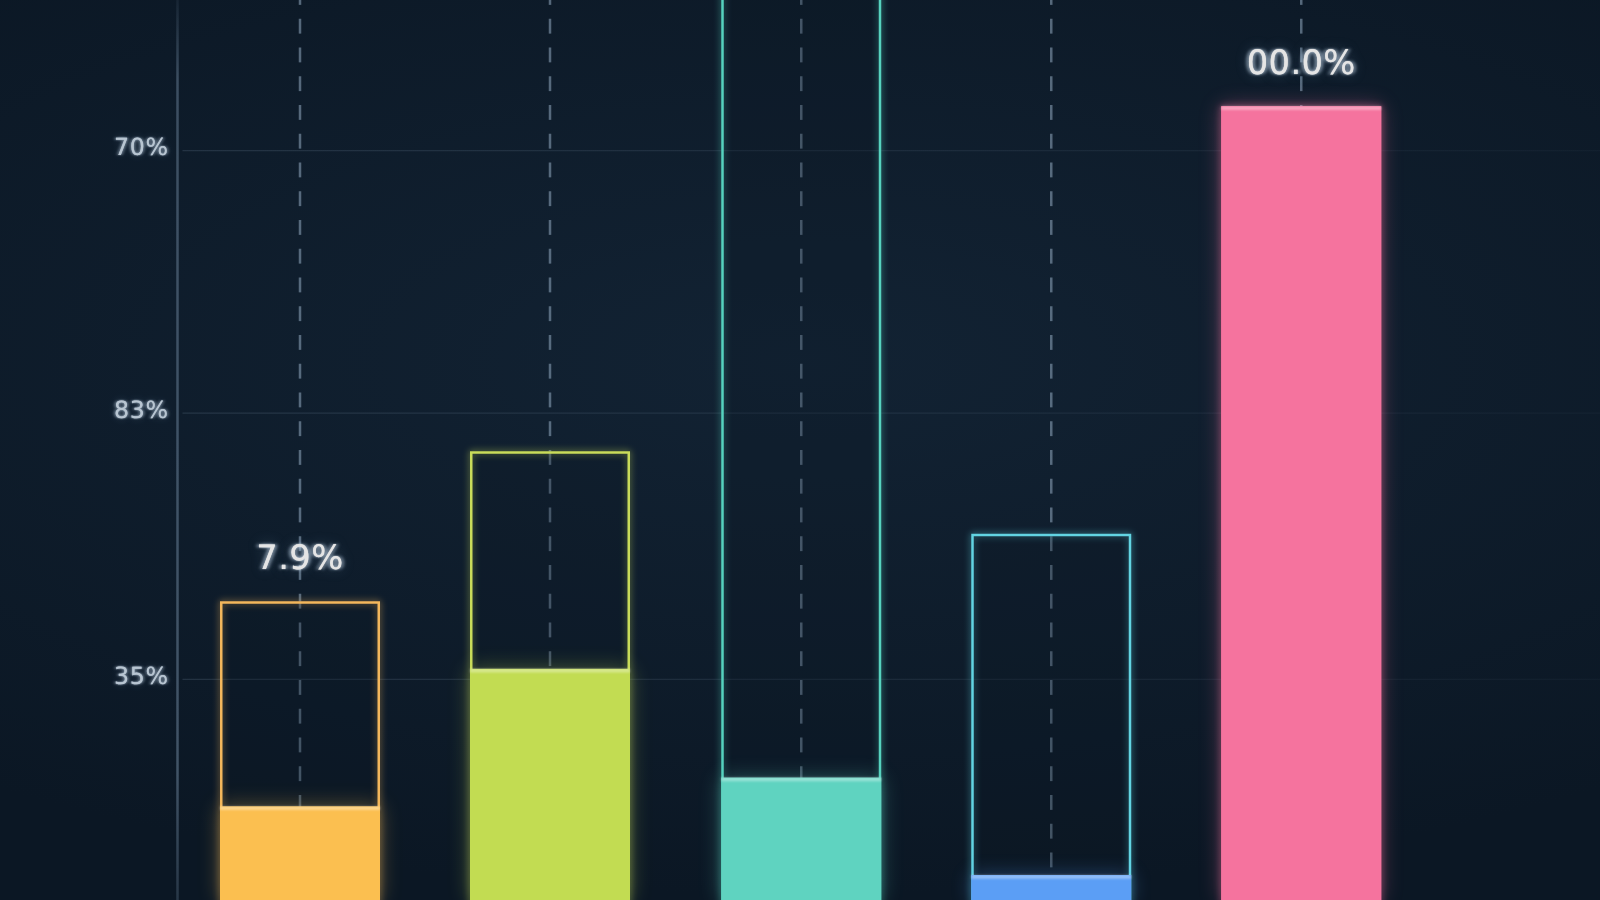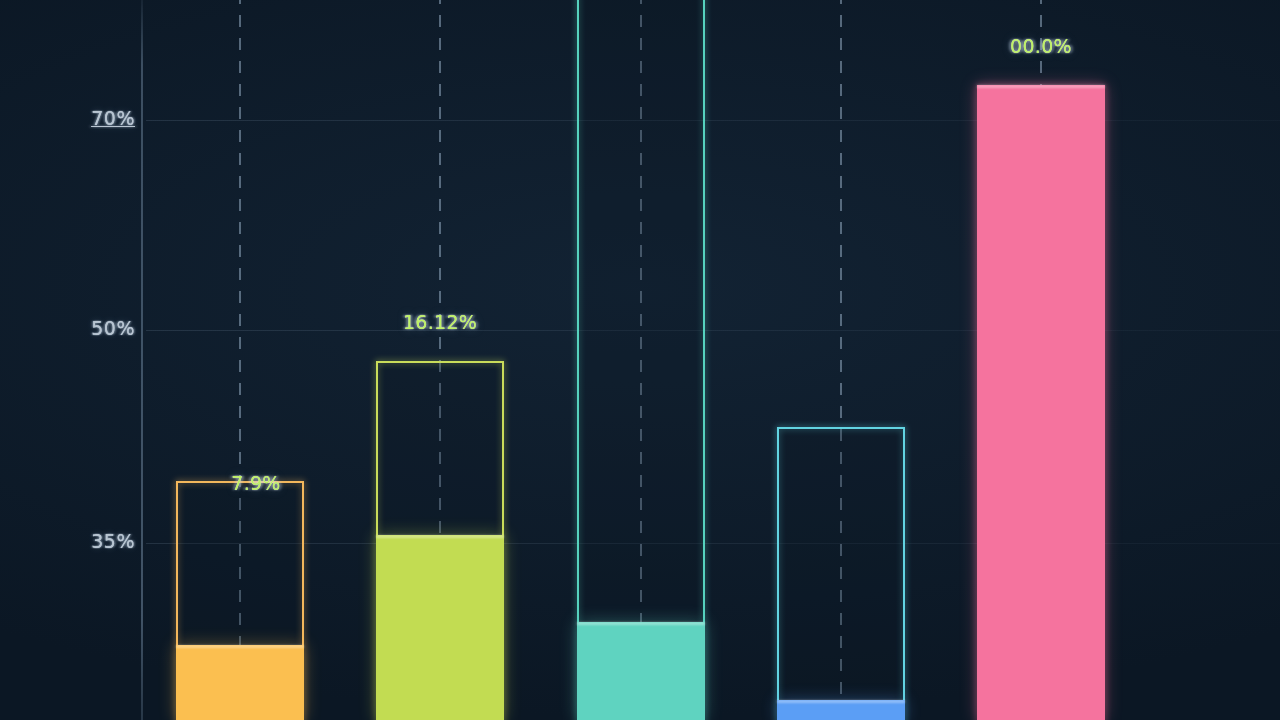--- a/index.html
+++ b/index.html
@@ -135,22 +135,22 @@
     left: 0; right: 0; top: 0;
     height: 3px;
     background: rgba(255,255,255,0.35);
     filter: blur(1px);
   }
 
   
   .value-label {
     position: absolute;
     text-align: center;
-    color: #bef264;
-    font-size: 19px;
+    color: #e5e5e5;
+    font-size: 27px;
     letter-spacing: 0.3px;
     white-space: nowrap;
     text-shadow:
       0 0 1px rgba(255,255,255,0.95),
       2.2px 0 2.5px rgba(205,225,245,0.50),
      -2.2px 0 2.5px rgba(205,225,245,0.50),
       0 0 10px rgba(150,185,220,0.35);
     filter: blur(0.45px);
   }
 </style>
@@ -158,43 +158,42 @@
 <body>
 
 <div id="stage">
   <div class="bg-grad"></div>
 
   <div class="plot" id="plot">
 
     <div class="axis-line" id="axis-line" style="left: 141px;"></div>
 
   <div class="hgrid" style="top: 120px;"></div>
-      <div class="ytick" style="top: 107px; text-decoration: underline;">70%</div>
+      <div class="ytick" style="top: 107px;">70%</div>
       <div class="hgrid" style="top: 330px;"></div>
-      <div class="ytick" style="top: 317px;">50%</div>
+      <div class="ytick" style="top: 317px;">83%</div>
       <div class="hgrid" style="top: 543px;"></div>
       <div class="ytick" style="top: 530px;">35%</div>
       <div class="vgrid" style="left: 239px;"></div>
       <div class="bar-group" style="left: 176px; width: 128px; height: 720px;">
         <div class="bar-glow" style="top: 481px; width: 128px; height: 279px; border-color: rgb(243, 183, 92);"></div>
         <div class="bar-track" style="top: 481px; width: 128px; height: 279px; border-color: rgb(243, 183, 92);"></div>
         <div class="bar-fill" style="width: 128px; height: 75px; background: rgb(251, 191, 80); box-shadow: rgba(251, 191, 80, 0.333) 0px 0px 16px;">
           <div class="fill-top-sheen"></div>
         </div>
       </div>
-      <div class="value-label" style="left: 146px; width: 220px; top: 431px; margin-top: 41px;">7.9%</div>
+      <div class="value-label" style="left: 130px; width: 220px; top: 431px;">7.9%</div>
       <div class="vgrid" style="left: 439px;"></div>
       <div class="bar-group" style="left: 376px; width: 128px; height: 720px;">
         <div class="bar-glow" style="top: 361px; width: 128px; height: 399px; border-color: rgb(201, 220, 90);"></div>
         <div class="bar-track" style="top: 361px; width: 128px; height: 399px; border-color: rgb(201, 220, 90);"></div>
         <div class="bar-fill" style="width: 128px; height: 185px; background: rgb(194, 220, 82); box-shadow: rgba(194, 220, 82, 0.333) 0px 0px 16px;">
           <div class="fill-top-sheen"></div>
         </div>
       </div>
-      <div class="value-label" style="left: 330px; width: 220px; top: 311px;">16.12%</div>
       <div class="vgrid" style="left: 640px;"></div>
       <div class="bar-group" style="left: 577px; width: 128px; height: 720px;">
         <div class="bar-glow" style="top: -20px; width: 128px; height: 780px; border-color: rgb(86, 210, 190);"></div>
         <div class="bar-track" style="top: -20px; width: 128px; height: 780px; border-color: rgb(86, 210, 190);"></div>
         <div class="bar-fill" style="width: 128px; height: 98px; background: rgb(95, 211, 192); box-shadow: rgba(95, 211, 192, 0.333) 0px 0px 16px;">
           <div class="fill-top-sheen"></div>
         </div>
       </div>
       <div class="vgrid" style="left: 840px;"></div>
       <div class="bar-group" style="left: 777px; width: 128px; height: 720px;">

